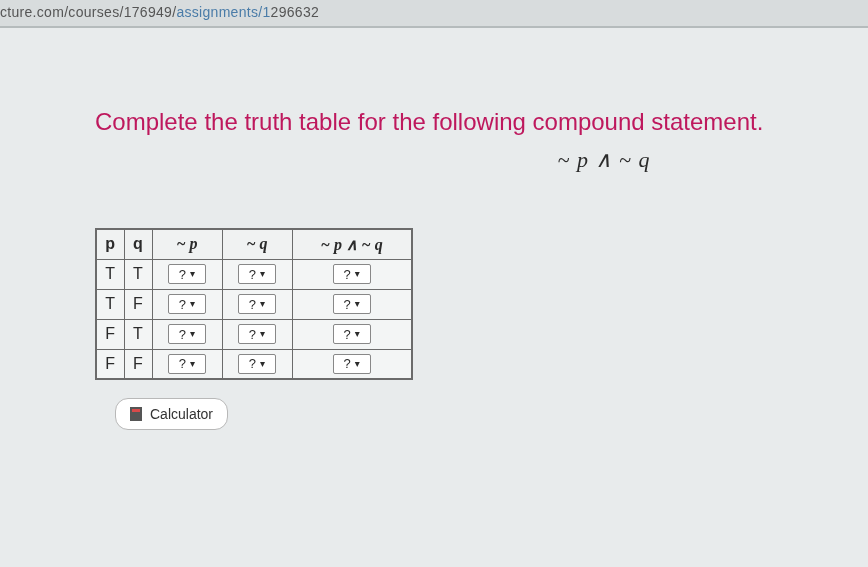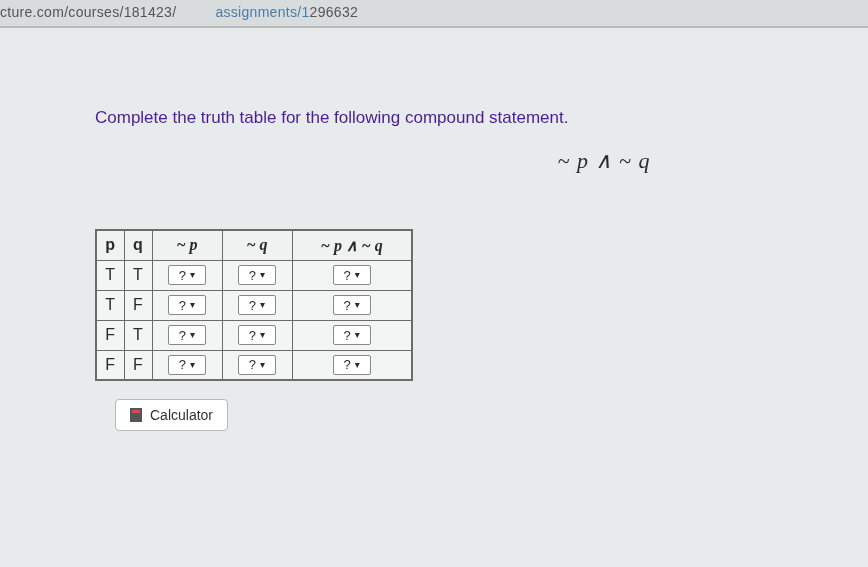--- a/index.html
+++ b/index.html
@@ -11,29 +11,29 @@
       overflow: hidden;
     }
     .url-bar {
       background: #d8dcdd;
       border-bottom: 2px solid #b5bbbc;
       padding: 4px 0 6px 0;
       color: #555;
       font-size: 14px;
       letter-spacing: 0.3px;
     }
-    .url-bar span.blue { color: #4a7ca8; margin-left: 39px; }
+    .url-bar span.blue { color: #4a7ca8; }
     .content {
       padding: 80px 95px 20px 95px;
       color: #2b2b2b;
     }
     .instruction {
-      font-size: 17px;
-      color: #4c1d95;
-      margin-bottom: 20px;
+      font-size: 24px;
+      color: #be185d;
+      margin-bottom: 11px;
     }
     .expr {
       font-family: 'Times New Roman', serif;
       font-size: 22px;
       font-style: italic;
       text-align: center;
       width: 100%;
       padding-left: 340px;
       margin-bottom: 55px;
       letter-spacing: 1px;
@@ -87,21 +87,21 @@
       margin-top: 18px;
       margin-left: 20px;
       display: flex;
       flex-direction: column;
       gap: 14px;
       align-items: flex-start;
     }
     .btn {
       background: #fff;
       border: 1px solid #b8b8b8;
-      border-radius: 4px;
+      border-radius: 13px;
       padding: 7px 14px;
       font-size: 14px;
       color: #333;
       cursor: pointer;
       display: inline-flex;
       align-items: center;
       gap: 8px;
     }
     .calc-icon {
       display: inline-block;
@@ -115,21 +115,21 @@
       position: absolute;
       top: 2px; left: 2px; right: 2px;
       height: 3px;
       background: #d84a4a;
     }
   </style>
 </head>
 <body>
 
 <div class="url-bar">
-  <span>cture.com/courses/181423/</span><span class="blue">assignments/1</span><span>296632</span>
+  <span>cture.com/courses/176949/</span><span class="blue">assignments/1</span><span>296632</span>
 </div>
 
 <div class="content">
   <div class="instruction">Complete the truth table for the following compound statement.</div>
   <div class="expr">~ p ∧ ~ q</div>
 
   <table class="truth-table">
     <thead>
       <tr>
         <th class="col-p plain">p</th>

